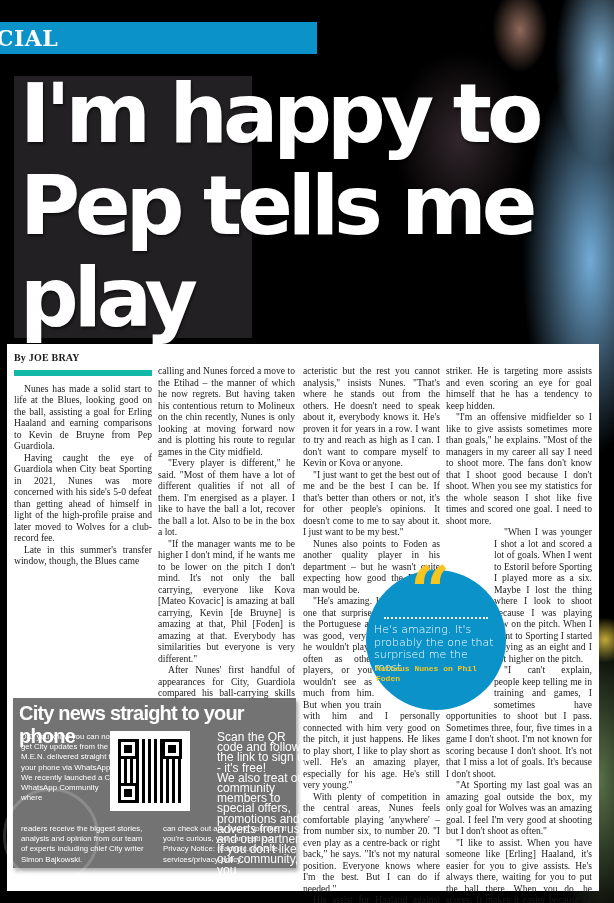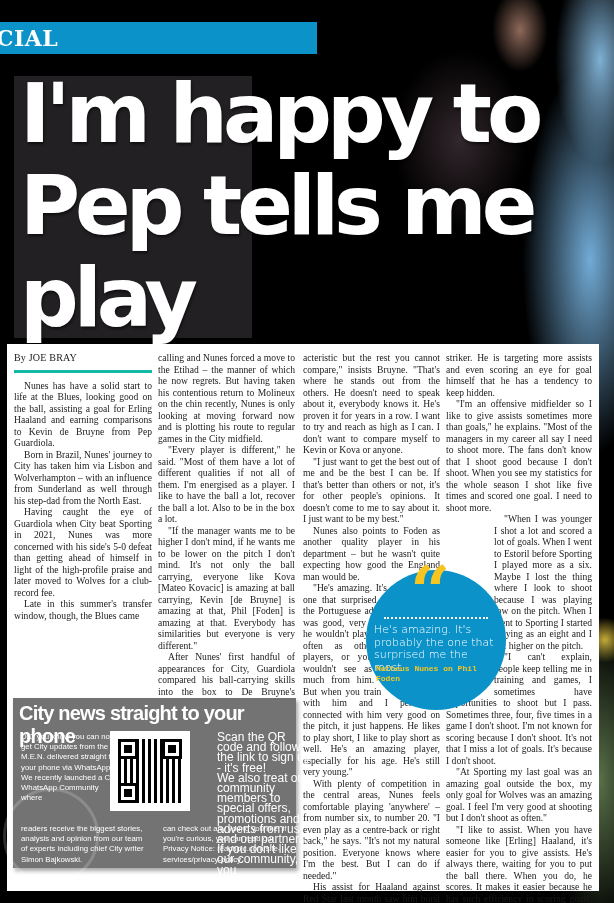--- a/index.html
+++ b/index.html
@@ -36,24 +36,24 @@
   }
   .headline span { display:block; }
   .paper {
     position:absolute; left:7px; top:344px; width:592px; height:547px; background:#fff;
   }
   .col {
     position:absolute; top:352px; font-size:9.6px; line-height:11.5px; color:#1a1a1a;
     text-align:justify; hyphens:auto;
   }
   .col p { margin:0; text-indent:10px; }
-  .col p.first { text-indent:0; }
+  .col p.first { text-indent:0;margin-top:13px; }
   .byline {
-    font-weight:normal; font-size:10px; padding-bottom:6px; margin-bottom:7px;
-    border-bottom:3px solid #14b8a6; letter-spacing:0.2px;
+    font-weight:bold; font-size:10px; padding-bottom:6px; margin-bottom:7px;
+    border-bottom:6px solid #14b8a6; letter-spacing:0.2px;
   }
   .c1 { left:14px; width:138px; }
   .c2 { left:158px; width:137px; }
   .c3 { left:303px; width:137px; }
   .c4 { left:446px; width:146px; }
   .float-circle { float:right; width:68px; height:160px; shape-outside:circle(); }
   .float-circle-l { float:left; width:48px; height:175px; }
   .pull-quote {
     position:absolute; left:366px; top:570px; width:140px; height:140px;
     border-radius:50%; background:#0b93c9; color:#fff; text-align:left;
@@ -101,36 +101,35 @@
 <h1 class="headline">
   <span>I'm happy to</span>
   <span>Pep tells me</span>
   <span>play wherever</span>
 </h1>
 
 <div class="paper"></div>
 
 <div class="col c1">
   <div class="byline">By JOE BRAY</div>
-  <p>Nunes has have a solid start to life at the Blues, looking good on the ball, assisting a goal for Erling Haaland and earning comparisons to Kevin de Bruyne from Pep Guardiola.</p>
-  <p>Born in Brazil, Nunes' journey to City has taken him via Lisbon and Wolverhampton – with an influence from Sunderland as well through his step-dad from the North East.</p>
+  <p>Nunes has made a solid start to life at the Blues, looking good on the ball, assisting a goal for Erling Haaland and earning comparisons to Kevin de Bruyne from Pep Guardiola.</p>
   <p>Having caught the eye of Guardiola when City beat Sporting in 2021, Nunes was more concerned with his side's 5-0 defeat than getting ahead of himself in light of the high-profile praise and later moved to Wolves for a club-record fee.</p>
   <p>Late in this summer's transfer window, though, the Blues came</p>
 </div>
 
 <div class="col c2">
   <p class="first">calling and Nunes forced a move to the Etihad – the manner of which he now regrets. But having taken his contentious return to Molineux on the chin recently, Nunes is only looking at moving forward now and is plotting his route to regular games in the City midfield.</p>
   <p>"Every player is different," he said. "Most of them have a lot of different qualities if not all of them. I'm energised as a player. I like to have the ball a lot, recover the ball a lot. Also to be in the box a lot.</p>
   <p>"If the manager wants me to be higher I don't mind, if he wants me to be lower on the pitch I don't mind. It's not only the ball carrying, everyone like Kova [Mateo Kovacic] is amazing at ball carrying, Kevin [de Bruyne] is amazing at that, Phil [Foden] is amazing at that. Everybody has similarities but everyone is very different."</p>
   <p>After Nunes' first handful of appearances for City, Guardiola compared his ball-carrying skills into the box to De Bruyne's 'explosive' skills, but Nunes quickly brushed off comparisons to his new team-mate. In fact, he doesn't want to be compared to anyone else.</p>
   <p>"He was just comparing one char-</p>
 </div>
 
 <div class="col c3">
-  <p class="first">acteristic but the rest you cannot compare," insists Bruyne. "That's where he stands out from the others. He doesn't need to speak about it, everybody knows it. He's proven it for years in a row. I want to try and reach as high as I can. I don't want to compare myself to Kevin or Kova or anyone.</p>
+  <p class="first">acteristic but the rest you cannot analysis," insists Nunes. "That's where he stands out from the others. He doesn't need to speak about it, everybody knows it. He's proven it for years in a row. I want to try and reach as high as I can. I don't want to compare myself to Kevin or Kova or anyone.</p>
   <p>"I just want to get the best out of me and be the best I can be. If that's better than others or not, it's for other people's opinions. It doesn't come to me to say about it. I just want to be my best."</p>
   <p>Nunes also points to Foden as another quality player in his department – but he wasn't quite expecting how good the England man would be.</p>
   <div class="float-circle"></div>
   <p>"He's amazing. It's probably the one that surprised me the most," the Portuguese admits. "I knew he was good, very good. Sometimes he wouldn't play as often as other players, or you wouldn't see as much from him. But when you train with him and I personally connected with him very good on the pitch, it just happens. He likes to play short, I like to play short as well. He's an amazing player, especially for his age. He's still very young."</p>
   <p>With plenty of competition in the central areas, Nunes feels comfortable playing 'anywhere' – from number six, to number 20. "I even play as a centre-back or right back," he says. "It's not my natural position. Everyone knows where I'm the best. But I can do if needed."</p>
   <p>His assist for Haaland against Red Star last month saw him burst into the box to the byline and chip a perfect cross right onto the head of the</p>
 </div>
 
 <div class="col c4">
   <p class="first">striker. He is targeting more assists and even scoring an eye for goal himself that he has a tendency to keep hidden.</p>

